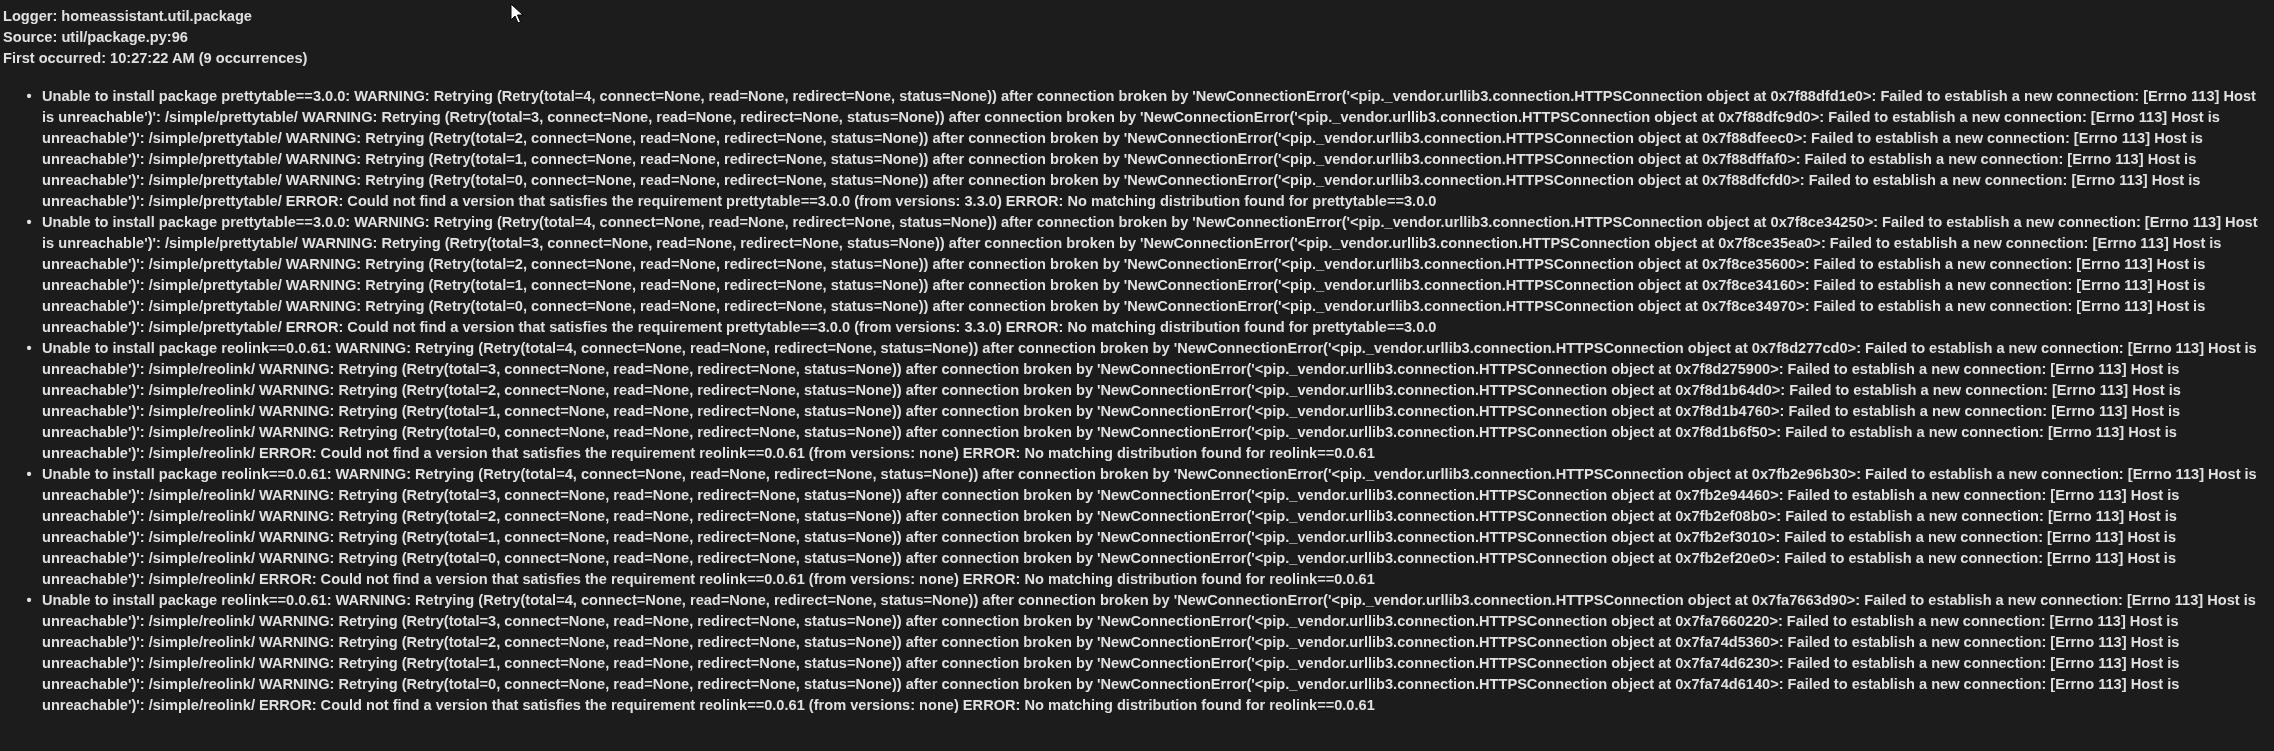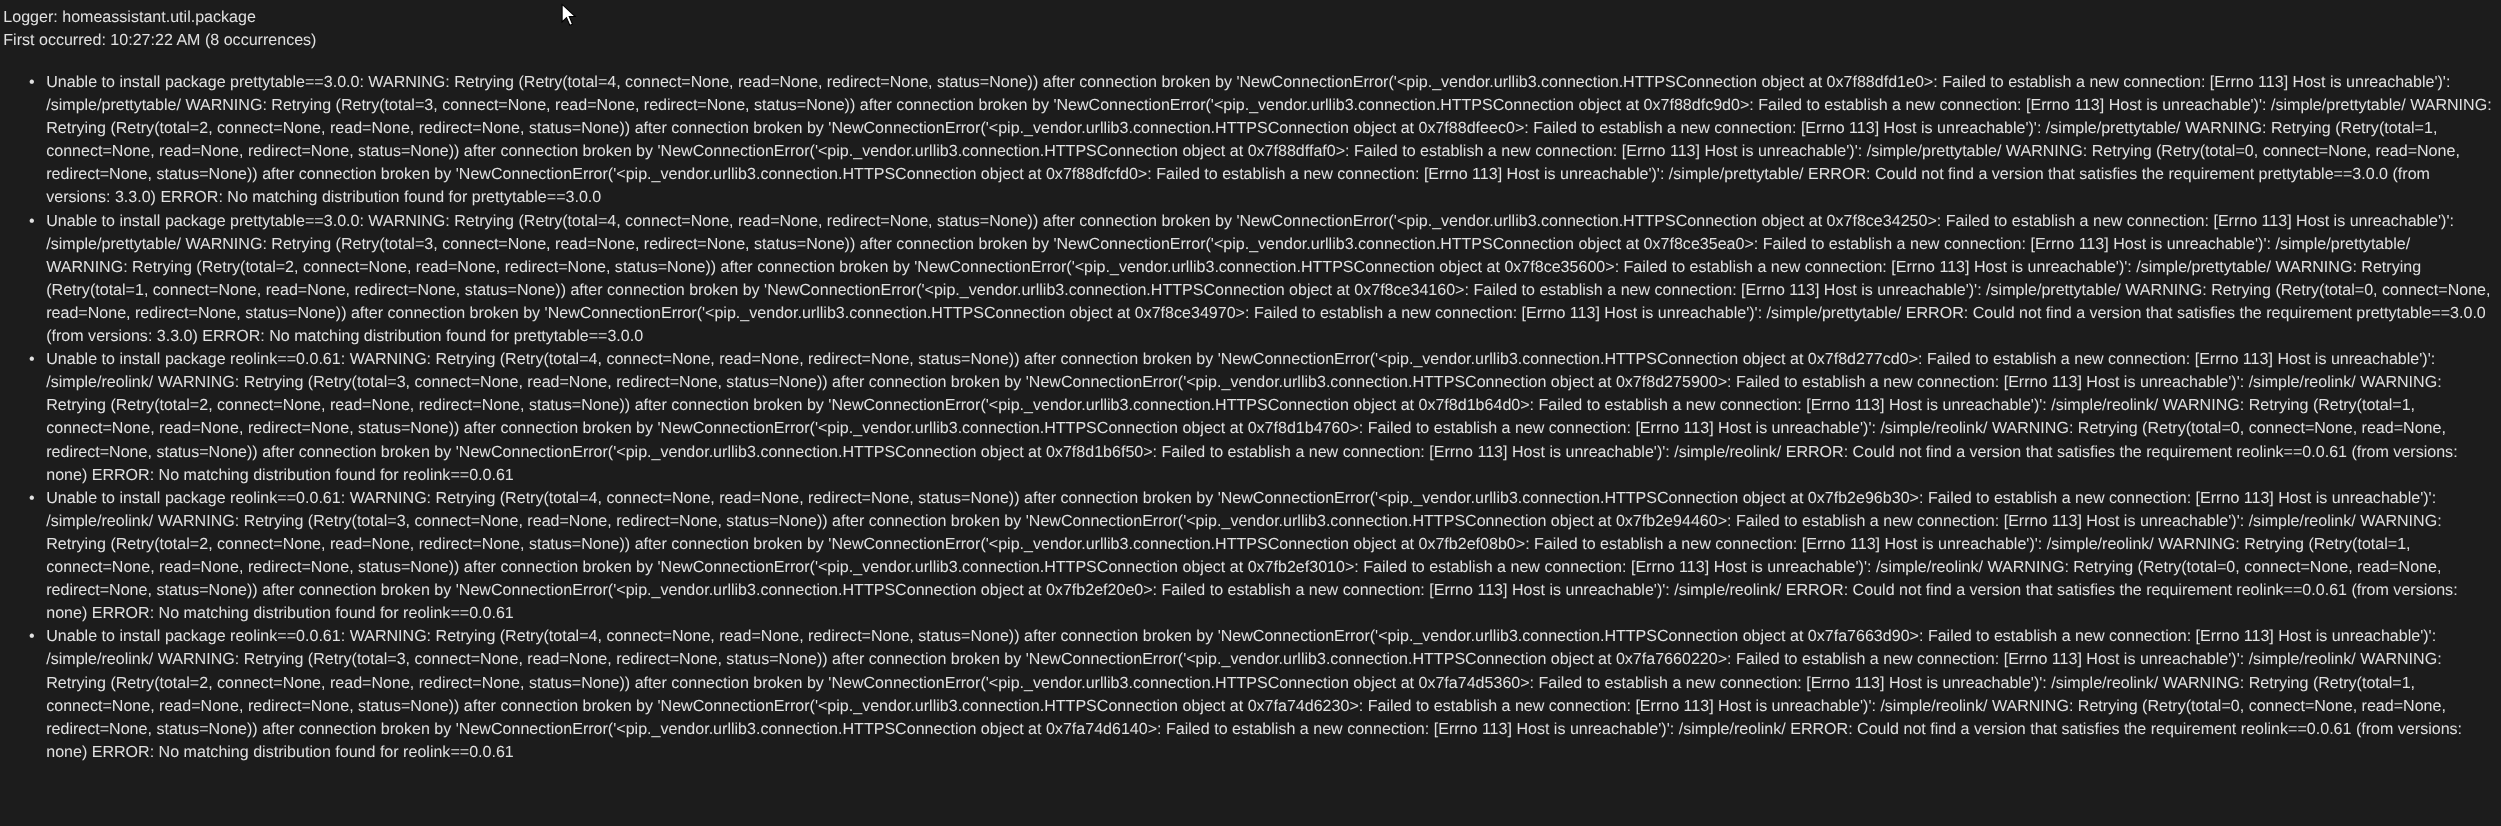--- a/index.html
+++ b/index.html
@@ -15,20 +15,21 @@
     font-family: "Liberation Sans", "DejaVu Sans", sans-serif;
     color: #e1e1e1;
     font-size: 14.6px;
     line-height: 21px;
   }
   .log-details {
     position: absolute;
     left: 3px;
     top: 6px;
     right: 8px;
+    font-weight: bold;
   }
   .meta-line {
     display: block;
     white-space: nowrap;
     height: 21px;
   }
   .messages {
     list-style: none;
     margin: 0;
     padding: 0;
@@ -53,21 +54,22 @@
     top: 3px;
     width: 14px;
     height: 22px;
   }
 </style>
 </head>
 <body>
 
 <div class="log-details">
   <span class="meta-line">Logger: homeassistant.util.package</span>
-  <span class="meta-line">First occurred: 10:27:22 AM (8 occurrences)</span>
+  <span class="meta-line">Source: util/package.py:96</span>
+  <span class="meta-line">First occurred: 10:27:22 AM (9 occurrences)</span>
 
   <ul class="messages">
     <li class="message-item">
       <span class="bullet">•</span>
       <span>Unable to install package prettytable==3.0.0: WARNING: Retrying (Retry(total=4, connect=None, read=None, redirect=None, status=None)) after connection broken by 'NewConnectionError('&lt;pip._vendor.urllib3.connection.HTTPSConnection object at 0x7f88dfd1e0&gt;: Failed to establish a new connection: [Errno 113] Host is unreachable')': /simple/prettytable/ WARNING: Retrying (Retry(total=3, connect=None, read=None, redirect=None, status=None)) after connection broken by 'NewConnectionError('&lt;pip._vendor.urllib3.connection.HTTPSConnection object at 0x7f88dfc9d0&gt;: Failed to establish a new connection: [Errno 113] Host is unreachable')': /simple/prettytable/ WARNING: Retrying (Retry(total=2, connect=None, read=None, redirect=None, status=None)) after connection broken by 'NewConnectionError('&lt;pip._vendor.urllib3.connection.HTTPSConnection object at 0x7f88dfeec0&gt;: Failed to establish a new connection: [Errno 113] Host is unreachable')': /simple/prettytable/ WARNING: Retrying (Retry(total=1, connect=None, read=None, redirect=None, status=None)) after connection broken by 'NewConnectionError('&lt;pip._vendor.urllib3.connection.HTTPSConnection object at 0x7f88dffaf0&gt;: Failed to establish a new connection: [Errno 113] Host is unreachable')': /simple/prettytable/ WARNING: Retrying (Retry(total=0, connect=None, read=None, redirect=None, status=None)) after connection broken by 'NewConnectionError('&lt;pip._vendor.urllib3.connection.HTTPSConnection object at 0x7f88dfcfd0&gt;: Failed to establish a new connection: [Errno 113] Host is unreachable')': /simple/prettytable/ ERROR: Could not find a version that satisfies the requirement prettytable==3.0.0 (from versions: 3.3.0) ERROR: No matching distribution found for prettytable==3.0.0</span>
     </li>
     <li class="message-item">
       <span class="bullet">•</span>
       <span>Unable to install package prettytable==3.0.0: WARNING: Retrying (Retry(total=4, connect=None, read=None, redirect=None, status=None)) after connection broken by 'NewConnectionError('&lt;pip._vendor.urllib3.connection.HTTPSConnection object at 0x7f8ce34250&gt;: Failed to establish a new connection: [Errno 113] Host is unreachable')': /simple/prettytable/ WARNING: Retrying (Retry(total=3, connect=None, read=None, redirect=None, status=None)) after connection broken by 'NewConnectionError('&lt;pip._vendor.urllib3.connection.HTTPSConnection object at 0x7f8ce35ea0&gt;: Failed to establish a new connection: [Errno 113] Host is unreachable')': /simple/prettytable/ WARNING: Retrying (Retry(total=2, connect=None, read=None, redirect=None, status=None)) after connection broken by 'NewConnectionError('&lt;pip._vendor.urllib3.connection.HTTPSConnection object at 0x7f8ce35600&gt;: Failed to establish a new connection: [Errno 113] Host is unreachable')': /simple/prettytable/ WARNING: Retrying (Retry(total=1, connect=None, read=None, redirect=None, status=None)) after connection broken by 'NewConnectionError('&lt;pip._vendor.urllib3.connection.HTTPSConnection object at 0x7f8ce34160&gt;: Failed to establish a new connection: [Errno 113] Host is unreachable')': /simple/prettytable/ WARNING: Retrying (Retry(total=0, connect=None, read=None, redirect=None, status=None)) after connection broken by 'NewConnectionError('&lt;pip._vendor.urllib3.connection.HTTPSConnection object at 0x7f8ce34970&gt;: Failed to establish a new connection: [Errno 113] Host is unreachable')': /simple/prettytable/ ERROR: Could not find a version that satisfies the requirement prettytable==3.0.0 (from versions: 3.3.0) ERROR: No matching distribution found for prettytable==3.0.0</span>
     </li>

